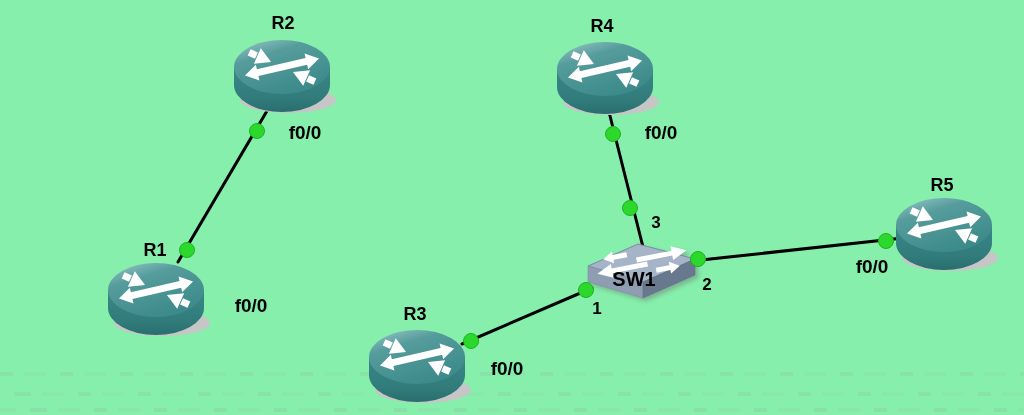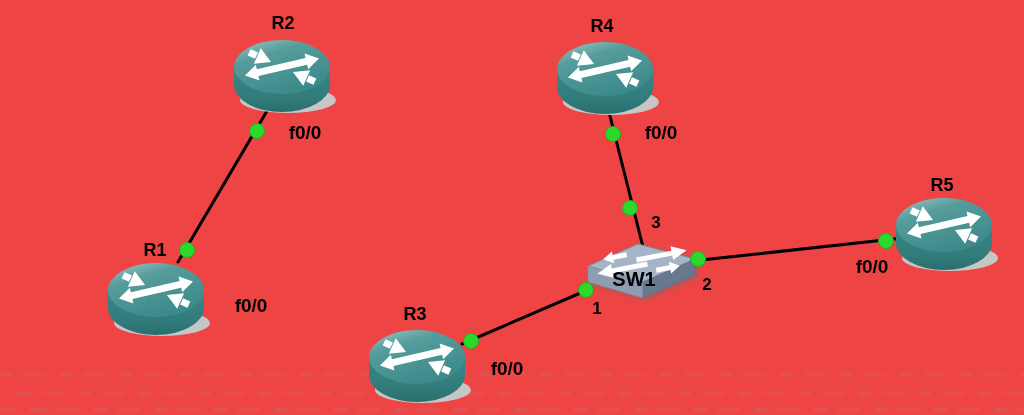--- a/index.html
+++ b/index.html
@@ -1,19 +1,19 @@
 <!DOCTYPE html>
 <html><head>
 <meta charset="utf-8">
 <style>
   html,body{margin:0;padding:0;background:#ffffff;}
   .canvas{
     position:relative;
     width:1024px;height:415px;
-    background:#ef4444;
+    background:#86efac;
     overflow:hidden;
     font-family:"Liberation Sans","DejaVu Sans",sans-serif;
   }
   .topology-svg{position:absolute;left:0;top:0;z-index:1;}
   svg text{
     font-family:"Liberation Sans","DejaVu Sans",sans-serif;
     font-weight:bold;
     fill:#000000;
   }
   .node-label{font-size:18px;}

